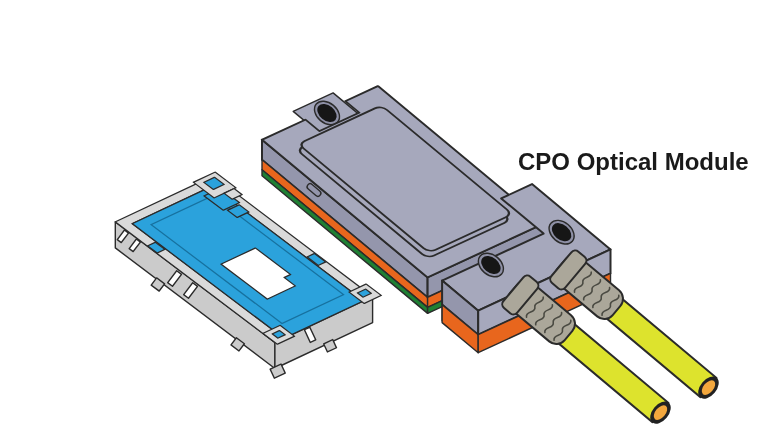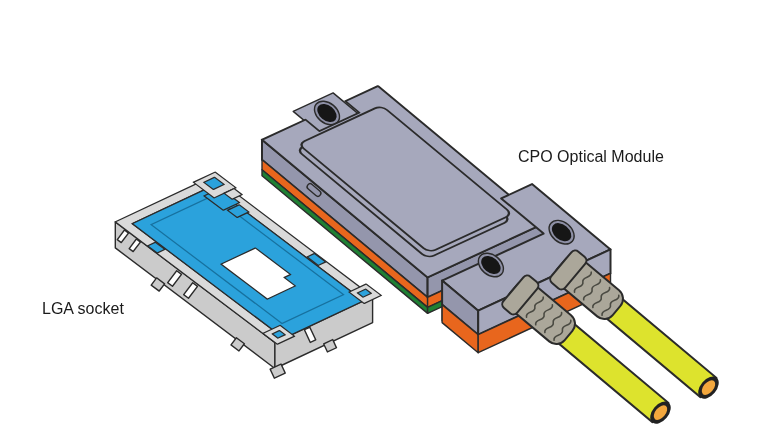--- a/index.html
+++ b/index.html
@@ -7,21 +7,21 @@
   .canvas {
     position:relative; width:768px; height:434px;
     background:var(--background, #fff); overflow:hidden;
   }
   .page-title {
     position:absolute; left:36px; top:27px;
     font-size:23px; font-weight:700; color:var(--text,#1a1a1a);
     letter-spacing:0.2px;
   }
   .part-label {
-    position:absolute; font-size:16px; font-weight:400;
+    position:absolute; font-size:24px; font-weight:700;
     color:var(--text,#1a1a1a);
   }
   .module-label { left:518px; top:148px; }
   .socket-label { left:42px; top:300px; }
   svg.diagram { position:absolute; left:0; top:0; }
 
   
   .outl   { stroke:var(--outline,#2b2b2b); stroke-width:2; stroke-linejoin:round; }
   .thin   { stroke-width:1.4; }
   .mod-top  { fill:var(--module-gray,#a6a8bc); }
@@ -146,15 +146,14 @@
         <ellipse class="tipring" cx="186" cy="0" rx="8" ry="12.8"></ellipse>
         <ellipse class="tip" cx="186" cy="0" rx="5" ry="8.6"></ellipse>
         <rect class="boot outl" x="-6" y="-17" width="72" height="34" rx="11"></rect>
         <rect class="boot outl" x="-6" y="-20.5" width="18" height="41" rx="5"></rect>
         <path class="squig" d="M22,-13 c5,4 -5,9 0,13 c5,4 -5,9 0,13 M34,-13 c5,4 -5,9 0,13 c5,4 -5,9 0,13 M46,-13 c5,4 -5,9 0,13 c5,4 -5,9 0,13 M58,-13 c5,4 -5,9 0,13 c5,4 -5,9 0,13"></path>
       </g>
     </g>
   </svg>
 
   <div class="part-label module-label">CPO Optical Module</div>
-  <div class="part-label socket-label">LGA socket</div>
 
 </div>
 
 </body></html>

